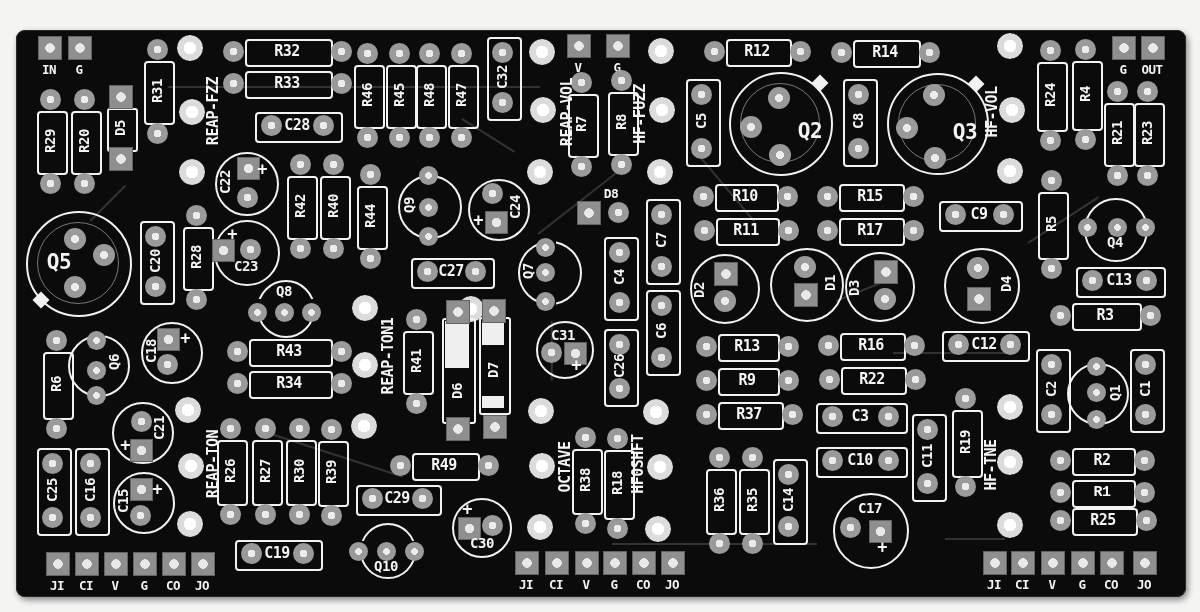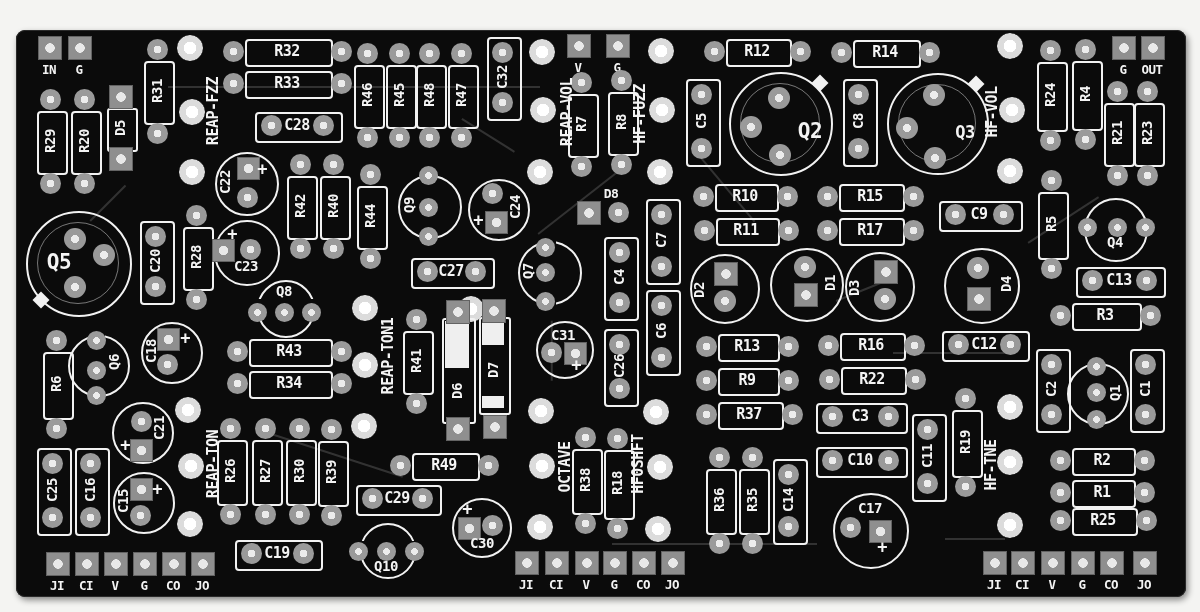--- a/index.html
+++ b/index.html
@@ -357,21 +357,21 @@
     <div class="ring" style="left: 1049.5px; top: 304.5px; width: 21px; height: 21px;"></div>
     <div class="ring" style="left: 1139.5px; top: 304.5px; width: 21px; height: 21px;"></div>
     <div class="lbl" style="left: 1105px; top: 315px; font-size: 15px;">R3</div>
     <div class="out" style="left: 1072px; top: 448px; width: 60px; height: 24px;"></div>
     <div class="ring" style="left: 1049.5px; top: 449.5px; width: 21px; height: 21px;"></div>
     <div class="ring" style="left: 1133.5px; top: 449.5px; width: 21px; height: 21px;"></div>
     <div class="lbl" style="left: 1102px; top: 460px; font-size: 15px;">R2</div>
     <div class="out" style="left: 1072px; top: 480px; width: 60px; height: 24px;"></div>
     <div class="ring" style="left: 1049.5px; top: 481.5px; width: 21px; height: 21px;"></div>
     <div class="ring" style="left: 1133.5px; top: 481.5px; width: 21px; height: 21px;"></div>
-    <div class="lbl" style="left: 1102px; top: 492px; font-size: 15px;">R1</div>
+    <div class="lbl" style="left: 1102px; top: 492px; font-size: 15px; font-family: Liberation Mono, monospace;">R1</div>
     <div class="out" style="left: 1072px; top: 508px; width: 62px; height: 24px;"></div>
     <div class="ring" style="left: 1049.5px; top: 509.5px; width: 21px; height: 21px;"></div>
     <div class="ring" style="left: 1135.5px; top: 509.5px; width: 21px; height: 21px;"></div>
     <div class="lbl" style="left: 1103px; top: 520px; font-size: 15px;">R25</div>
     <div class="out" style="left: 255px; top: 111.5px; width: 84px; height: 27px;"></div>
     <div class="ring" style="left: 260.5px; top: 114.5px; width: 21px; height: 21px;"></div>
     <div class="ring" style="left: 312.5px; top: 114.5px; width: 21px; height: 21px;"></div>
     <div class="lbl" style="left: 297px; top: 125px; font-size: 15px;">C28</div>
     <div class="out" style="left: 411px; top: 257.5px; width: 80px; height: 27px;"></div>
     <div class="ring" style="left: 416.5px; top: 260.5px; width: 21px; height: 21px;"></div>
@@ -418,21 +418,21 @@
     <div class="ring" style="left: 768px; top: 87px; width: 22px; height: 22px;"></div>
     <div class="ring" style="left: 740px; top: 116px; width: 22px; height: 22px;"></div>
     <div class="ring" style="left: 769px; top: 144px; width: 22px; height: 22px;"></div>
     <div class="lbl" style="left: 810px; top: 131px; font-size: 21px;">Q2</div>
     <div class="circ" style="left: 887px; top: 73px; width: 98px; height: 98px;"></div>
     <div class="inring" style="left: 898px; top: 84px; width: 76px; height: 76px; border-radius: 50%;"></div>
     <div class="notch" style="left: 976px; top: 84px; width: 12px; height: 12px;"></div>
     <div class="ring" style="left: 923px; top: 84px; width: 22px; height: 22px;"></div>
     <div class="ring" style="left: 896px; top: 117px; width: 22px; height: 22px;"></div>
     <div class="ring" style="left: 924px; top: 147px; width: 22px; height: 22px;"></div>
-    <div class="lbl" style="left: 965px; top: 132px; font-size: 17px;">Q3</div>
+    <div class="lbl" style="left: 965px; top: 132px; font-size: 21px;">Q3</div>
     <div class="circ" style="left: 690px; top: 254px; width: 66px; height: 66px;"></div>
     <div class="sqpad" style="left: 714px; top: 262px; width: 22px; height: 22px;"></div>
     <div class="ring" style="left: 714px; top: 290px; width: 22px; height: 22px;"></div>
     <div class="lbl v" style="left: 699px; top: 290px; font-size: 14px;">D2</div>
     <div class="circ" style="left: 770px; top: 248px; width: 70px; height: 70px;"></div>
     <div class="ring" style="left: 794px; top: 256px; width: 22px; height: 22px;"></div>
     <div class="sqpad" style="left: 794px; top: 283px; width: 22px; height: 22px;"></div>
     <div class="lbl v" style="left: 830px; top: 283px; font-size: 14px;">D1</div>
     <div class="circ" style="left: 845px; top: 252px; width: 66px; height: 66px;"></div>
     <div class="sqpad" style="left: 874px; top: 260px; width: 22px; height: 22px;"></div>

